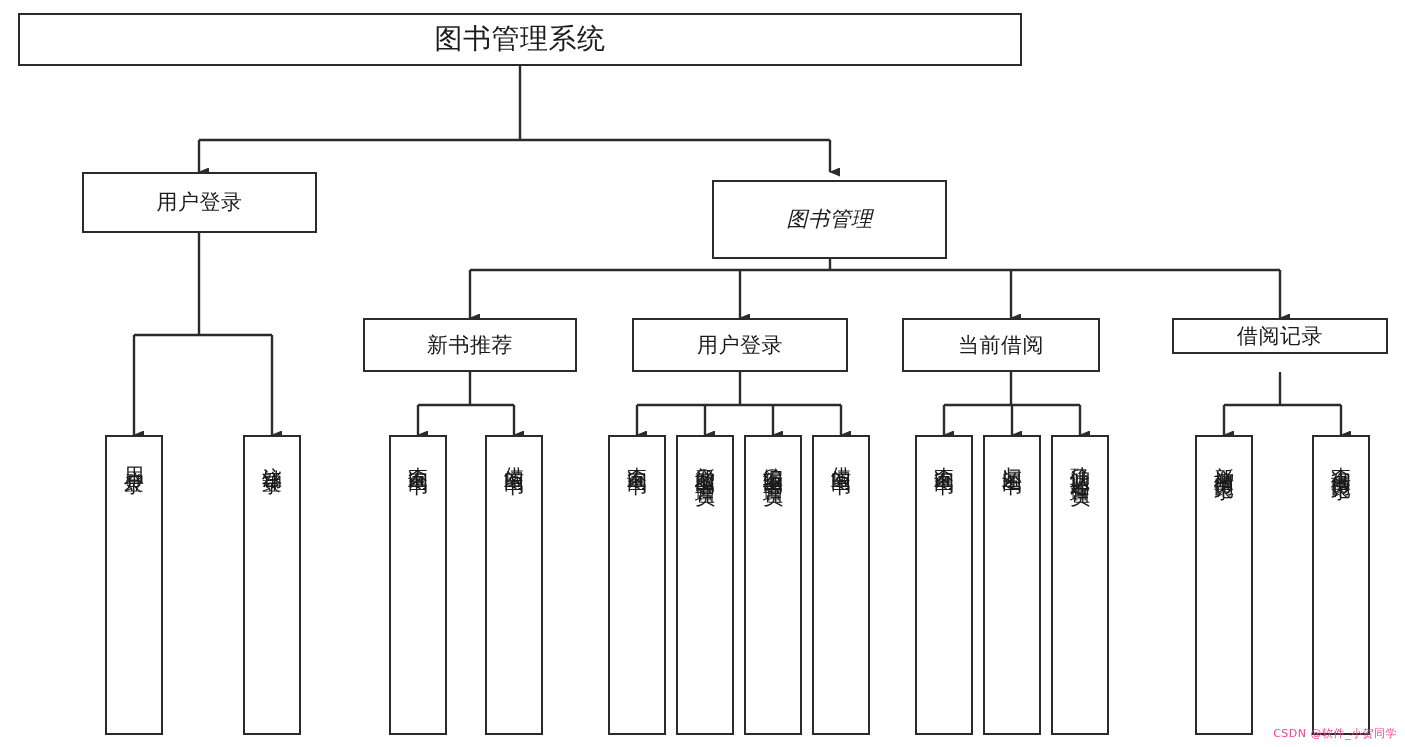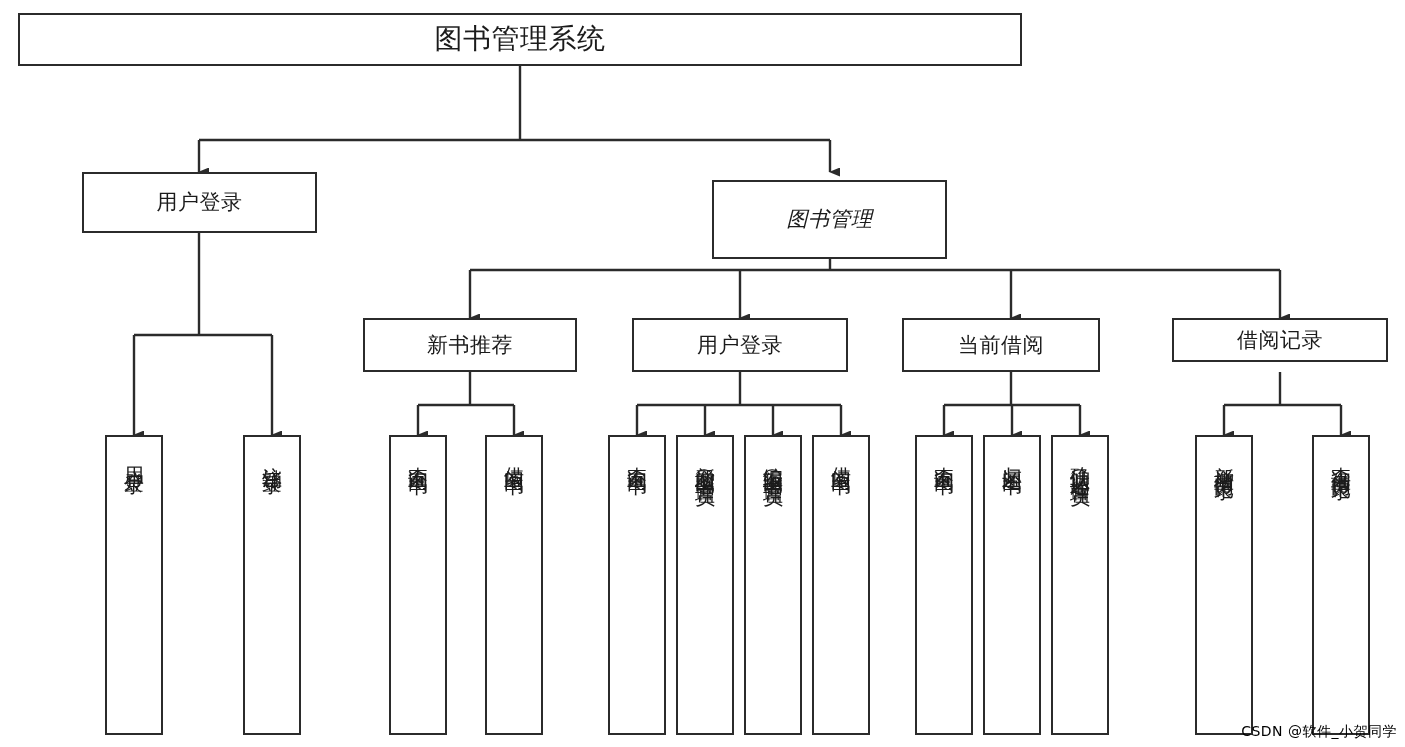--- a/index.html
+++ b/index.html
@@ -51,22 +51,22 @@
     font-size:20px;
     line-height:1.45;
     letter-spacing:3px;
     white-space:nowrap;
     height:auto;
   }
   #watermark{
     position:absolute;
     right:8px;
     bottom:6px;
-    font-size:14px;
-    color:#000000;
+    font-size:11px;
+    color:#ec4899;
     letter-spacing:0.5px;
     white-space:nowrap;
     user-select:none;
   }
 </style>
 </head>
 <body>
 
 <div id="canvas">
 
@@ -126,21 +126,21 @@
 
   <div class="node lvl2" style="left: 363px; top: 318px; width: 214px; height: 54px;">
     <span class="label">新书推荐</span>
   </div>
   <div class="node lvl2" style="left: 632px; top: 318px; width: 216px; height: 54px;">
     <span class="label">用户登录</span>
   </div>
   <div class="node lvl2" style="left: 902px; top: 318px; width: 198px; height: 54px;">
     <span class="label">当前借阅</span>
   </div>
-  <div class="node lvl2" style="left: 1172px; top: 318px; width: 216px; height: 44px;">
+  <div class="node lvl2" style="left: 1172px; top: 318px; width: 216px; height: 36px;">
     <span class="label">借阅记录</span>
   </div>
 
   <div class="node leaf" style="left: 105px; top: 435px; width: 58px; height: 300px;">
     <span class="label">用户登录</span>
   </div>
   <div class="node leaf" style="left: 243px; top: 435px; width: 58px; height: 300px;">
     <span class="label">注销登录</span>
   </div>
   <div class="node leaf" style="left: 389px; top: 435px; width: 58px; height: 300px;">

